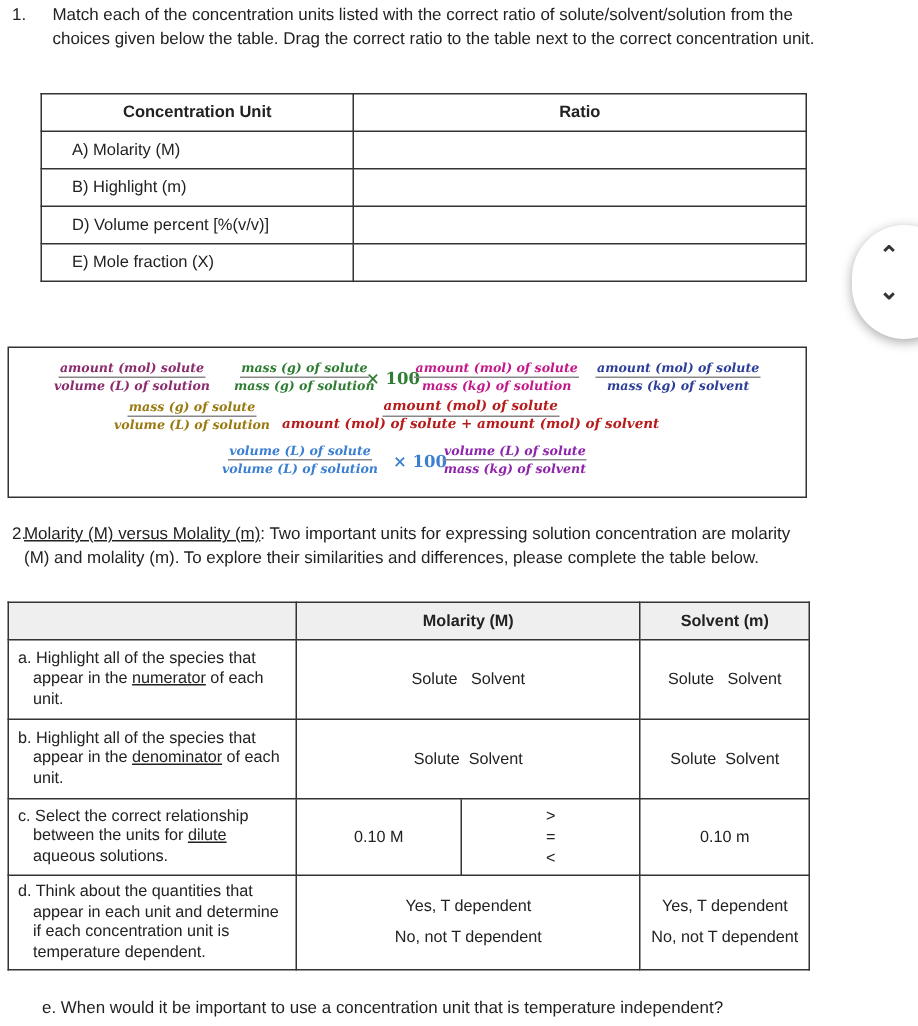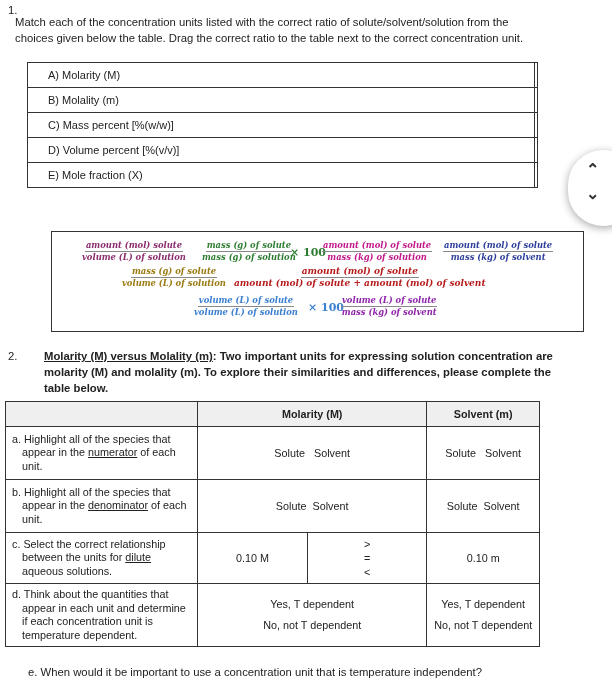--- a/index.html
+++ b/index.html
@@ -1,62 +1,62 @@
 <!DOCTYPE html>
 <html><head>
 <meta charset="utf-8">
 <style>
   html,body{margin:0;padding:0;background:#fff;}
   body{width:612px;height:684px;position:relative;overflow:hidden;font-family:"Liberation Sans",sans-serif;color:#222;font-size:11.3px;}
   .abs{position:absolute;}
   .q1{left:8px;top:2px;width:540px;line-height:16px;}
   .q1 .num{position:absolute;left:0;top:0;}
-  .q1 .txt{position:absolute;left:7px;top:0;width:520px;margin-top:12px;}
+  .q1 .txt{position:absolute;left:27px;top:0;width:520px;}
   table{border-collapse:collapse;}
   .t1{left:27px;top:62px;width:511px;}
   .t1 td{border:1.5px solid #333;height:24px;padding:0;font-size:11px;}
   .t1 .hd{text-align:center;font-weight:bold;}
   .t1 .lbl{padding-left:20px;}
-  .fbox{left:5px;top:231px;width:533px;height:101px;border:1.5px solid #333;box-sizing:border-box;margin-left:46px;}
+  .fbox{left:5px;top:231px;width:533px;height:101px;border:1.5px solid #333;box-sizing:border-box;}
   .frac{position:absolute;display:inline-flex;flex-direction:column;align-items:center;font-family:"DejaVu Serif",serif;font-style:italic;font-weight:bold;font-size:8.4px;line-height:11px;white-space:nowrap;}
   .frac .n{padding:0 1px;border-bottom:1px solid #888;}
   .x100{position:absolute;font-family:"DejaVu Serif",serif;font-weight:bold;font-size:11px;}
   .q2{left:8px;top:348px;width:540px;line-height:16px;}
   .q2 .num{position:absolute;left:0;top:0;}
-  .q2 .txt{position:absolute;left:36px;top:0;width:520px;font-weight:bold;}
+  .q2 .txt{position:absolute;left:8px;top:0;width:520px;}
   .u{text-decoration:underline;}
   .t2{left:5px;top:401px;width:535px;}
   .t2 td{border:1.5px solid #333;padding:0;font-size:10.8px;text-align:center;vertical-align:middle;}
   .t2 .hd{background:#efefef;font-weight:bold;height:24px;}
   .t2 .q{text-align:left;padding:3px 6px 3px 6px;line-height:13.5px;margin-top:13px;}
   .t2 .q .ind{display:block;padding-left:10px;}
   .q2e{left:28px;top:666px;font-size:11.3px;text-align:center;}
   .nav{left:568px;top:150px;width:70px;height:76px;border-radius:40px;background:#fff;box-shadow:0 2px 8px rgba(0,0,0,0.35);}
   .nav span{position:absolute;left:18px;font-size:16px;font-weight:bold;color:#333;}
 </style>
 </head>
 <body>
 
 <div class="abs q1">
   <span class="num">1.</span>
   <span class="txt">Match each of the concentration units listed with the correct ratio of solute/solvent/solution from the choices given below the table.  Drag the correct ratio to the table next to the correct concentration unit.</span>
 </div>
 
 <table class="abs t1">
   <tbody>
+      <tr>
+    <td class="hd" style="width:207px">Concentration Unit</td>
+    <td class="hd">Ratio</td>
+  </tr>
   <tr>
     <td class="lbl">A) Molarity (M)</td>
     <td></td>
   </tr>
   <tr>
-    <td class="lbl">B) Molality (m)</td>
-    <td></td>
-  </tr>
-  <tr>
-    <td class="lbl">C) Mass percent [%(w/w)]</td>
+    <td class="lbl">B) Highlight (m)</td>
     <td></td>
   </tr>
   <tr>
     <td class="lbl">D) Volume percent [%(v/v)]</td>
     <td></td>
   </tr>
   <tr>
     <td class="lbl">E) Mole fraction (X)</td>
     <td></td>
   </tr>

